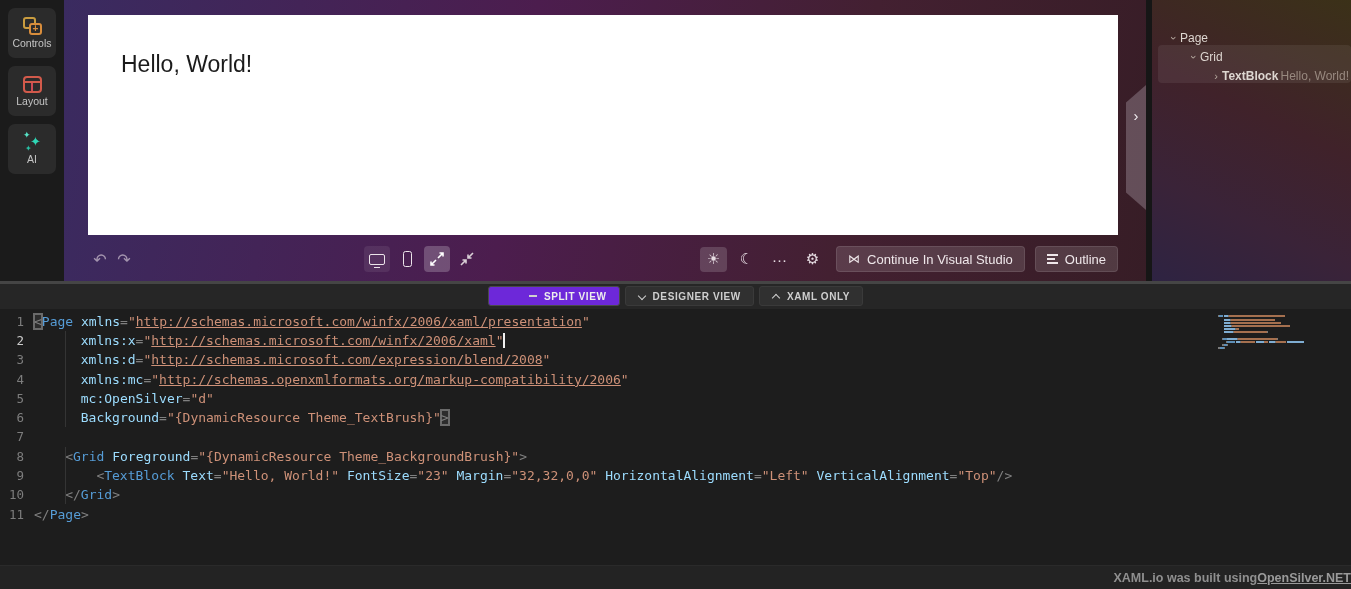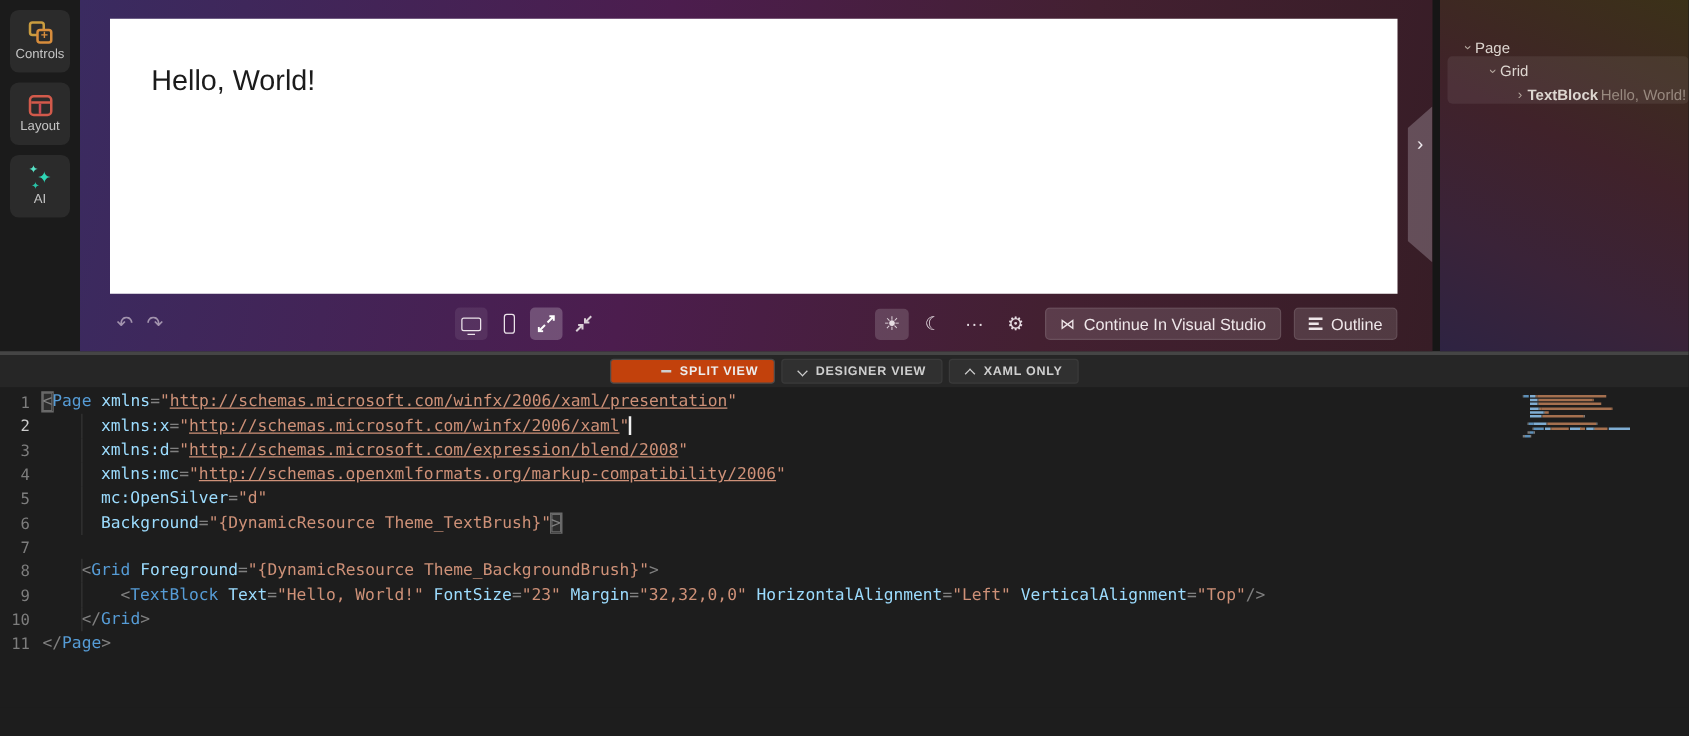--- a/index.html
+++ b/index.html
@@ -79,21 +79,21 @@
   .tree-row.r-text { margin-left:58px; }
   .tree-val { margin-left:auto; color:#98897f; font-size:12px; }
 
   
   .region-divider { height:3px; background:#454545; cursor:row-resize; }
   .view-tabbar { height:26px; background:#262626; display:flex; align-items:center;
     justify-content:center; gap:5px; }
   .vtab { height:20px; display:flex; align-items:center; gap:7px; padding:0 12px; border-radius:3px;
     background:#303030; border:1px solid #3a3a3a; color:#cfcfcf; font-size:10px; font-weight:bold;
     letter-spacing:0.6px; cursor:pointer; }
-  .vtab.active { background:#c2410c; border-color:#4a4a4a; color:#ededed;padding-left:40px; }
+  .vtab.active { background:#6d28d9; border-color:#4a4a4a; color:#ededed;padding-left:40px; }
   .vt-ic { width:8px; height:8px; position:relative; flex:none; }
   .vt-minus::before { content:""; position:absolute; left:0; right:0; top:3px; height:2px; background:#cfcfcf; }
   .vt-chev::before { content:""; position:absolute; left:1px; top:1px; width:5px; height:5px;
     border-right:1.6px solid #cfcfcf; border-bottom:1.6px solid #cfcfcf; transform:rotate(45deg); }
   .vt-chev.up::before { transform:rotate(-135deg); top:3px; }
 
   
   .editor { height:256px; background:#1d1d1d; position:relative; padding-top:2px;
     font-family:"DejaVu Sans Mono","Liberation Mono",monospace; font-size:13px; }
   .code-line { position:relative; height:19.3px; display:flex; align-items:center; white-space:pre; }
@@ -345,13 +345,17 @@
         </div>
         <div class="mm-row">
           <i style="width: 0px;"></i>
           <i style="width: 1.9px; background: rgb(122, 122, 122);"></i>
           <i style="width: 3.8px; background: rgb(93, 143, 184);"></i>
           <i style="width: 0.95px; background: rgb(122, 122, 122);"></i>
         </div>
       </div>
   </div>
 
+  <div class="footer">
+    <span>XAML.io was built using </span>
+      <a>OpenSilver.NET</a>
+  </div>
 </div>
 
 </body></html>

